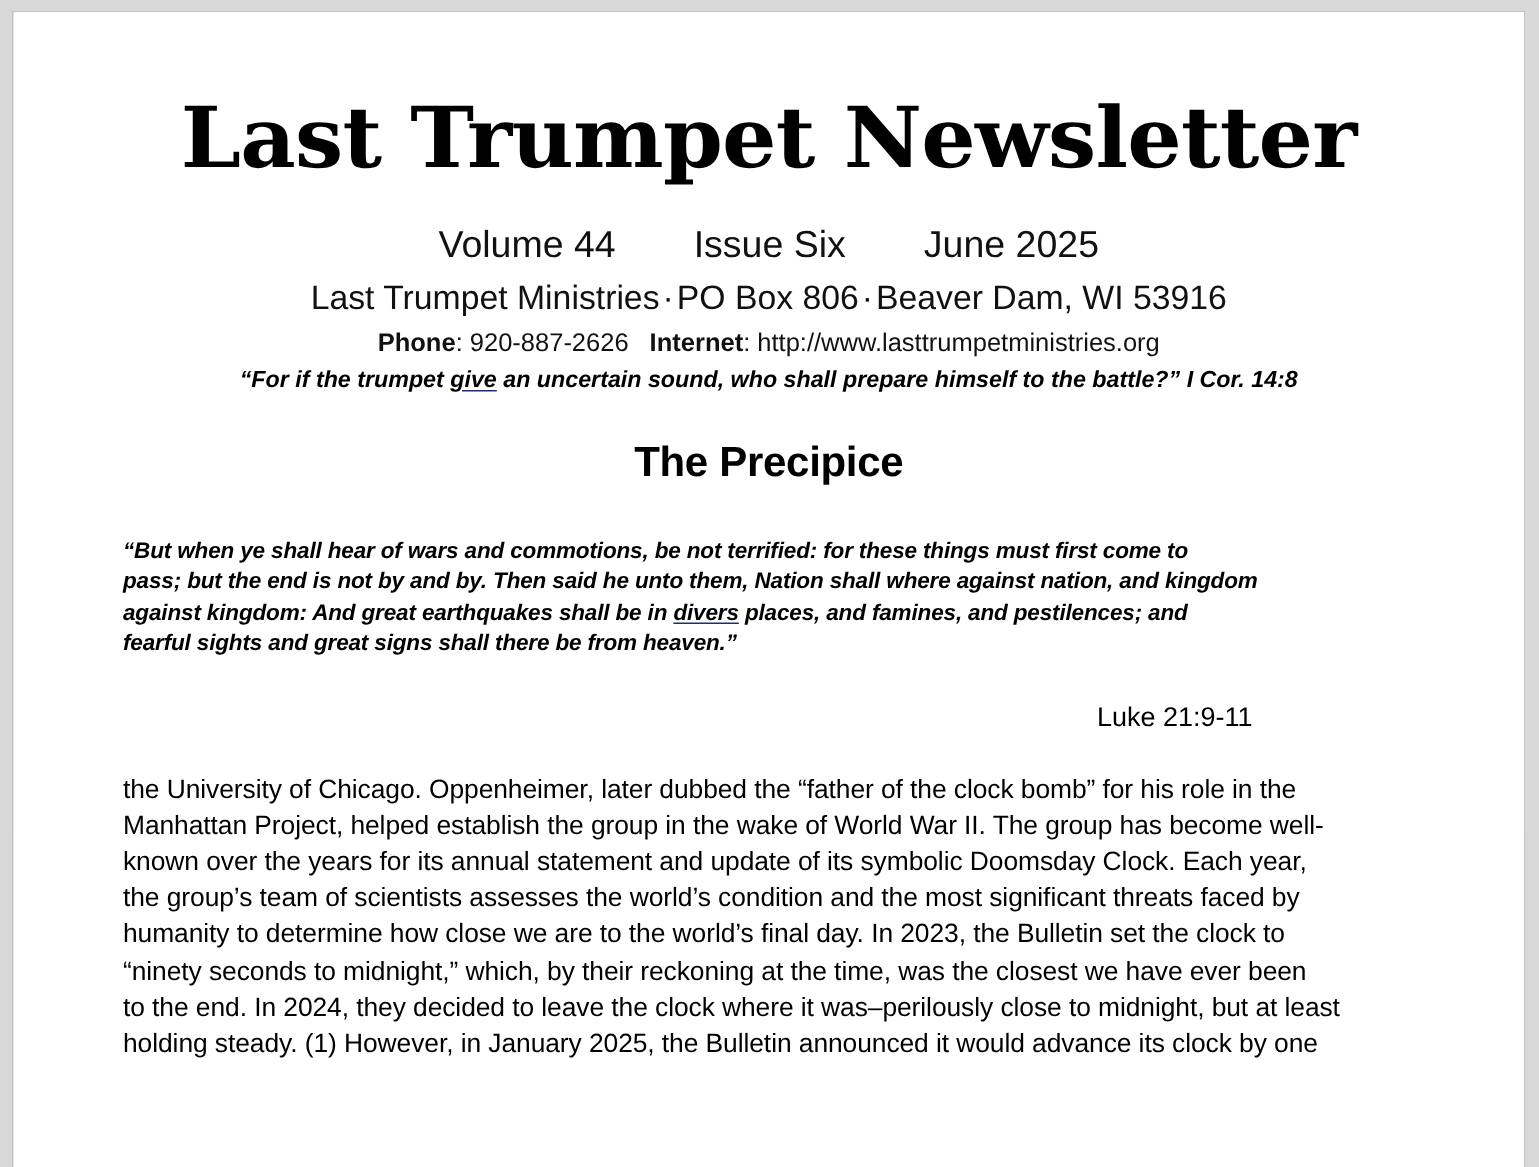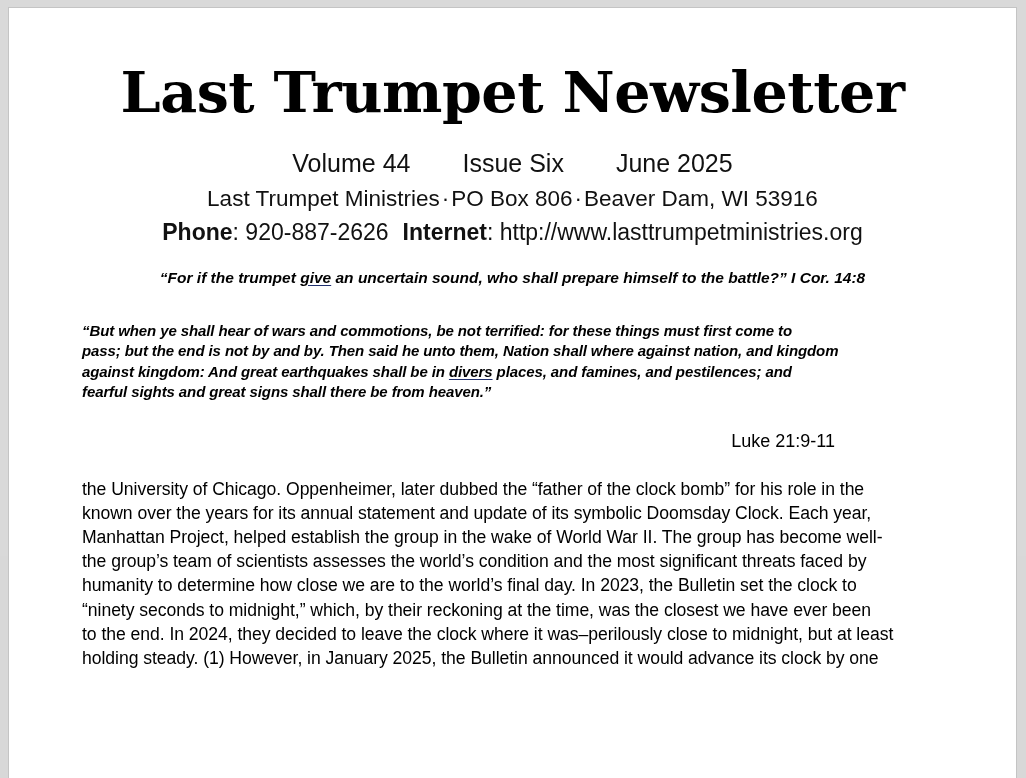--- a/index.html
+++ b/index.html
@@ -61,36 +61,36 @@
     text-align: center;
     font-size: 22.5px;
     color: #111;
     margin-top: 8px;
     white-space: nowrap;
   }
   .address-line .sep { padding: 0 2px; }
 
   .contact-line {
     text-align: center;
-    font-size: 23px;
+    font-size: 17px;
     color: #111;
     margin-top: 7px;
     white-space: nowrap;
   }
   .contact-line b { font-weight: 700; }
   .contact-line .spacer { display: inline-block; width: 14px; }
 
   
   .trumpet-verse {
     text-align: center;
     font-size: 15.5px;
     font-weight: 700;
     font-style: italic;
     color: #000;
-    margin-top: 23px;
+    margin-top: 6px;
     white-space: nowrap;
   }
   .lnk {
     text-decoration: underline;
     text-decoration-color: #1f2f6e;
     text-underline-offset: 2px;
     color: #000;
   }
 
   
@@ -156,34 +156,35 @@
     </div>
 
     <div class="contact-line">
       <b>Phone</b><span>: 920-887-2626</span><span class="spacer"></span><b>Internet</b><span>: http://www.lasttrumpetministries.org</span>
     </div>
 
     <div class="trumpet-verse">
       <span>“For if the trumpet </span><span class="lnk">give</span><span> an uncertain sound, who shall prepare himself to the battle?” I Cor. 14:8</span>
     </div>
 
+    <div class="article-title">The Precipice</div>
 
     <div class="scripture">
       <span class="j1">“But when ye shall hear of wars and commotions, be not terrified: for these things must first come to</span>
       <span class="j2">pass; but the end is not by and by. Then said he unto them, Nation shall where against nation, and kingdom</span>
       <span class="j3"><span>against kingdom: And great earthquakes shall be in </span><span class="lnk">divers</span><span> places, and famines, and pestilences; and</span></span>
       <span class="j1 lastline">fearful sights and great signs shall there be from heaven.”</span>
     </div>
 
     <div class="citation">Luke 21:9-11</div>
 
     <div class="body-par">
       <span class="line">the University of Chicago. Oppenheimer, later dubbed the “father of the clock bomb” for his role in the</span>
+      <span class="line">Manhattan Project, helped establish the group in the wake of World War II. The group has become well-</span>
       <span class="line">known over the years for its annual statement and update of its symbolic Doomsday Clock. Each year,</span>
-      <span class="line">Manhattan Project, helped establish the group in the wake of World War II. The group has become well-</span>
       <span class="line">the group’s team of scientists assesses the world’s condition and the most significant threats faced by</span>
       <span class="line">humanity to determine how close we are to the world’s final day. In 2023, the Bulletin set the clock to</span>
       <span class="line">“ninety seconds to midnight,” which, by their reckoning at the time, was the closest we have ever been</span>
       <span class="line">to the end. In 2024, they decided to leave the clock where it was–perilously close to midnight, but at least</span>
       <span class="line">holding steady. (1) However, in January 2025, the Bulletin announced it would advance its clock by one</span>
 
     </div>
 
   </div>
 </div>

